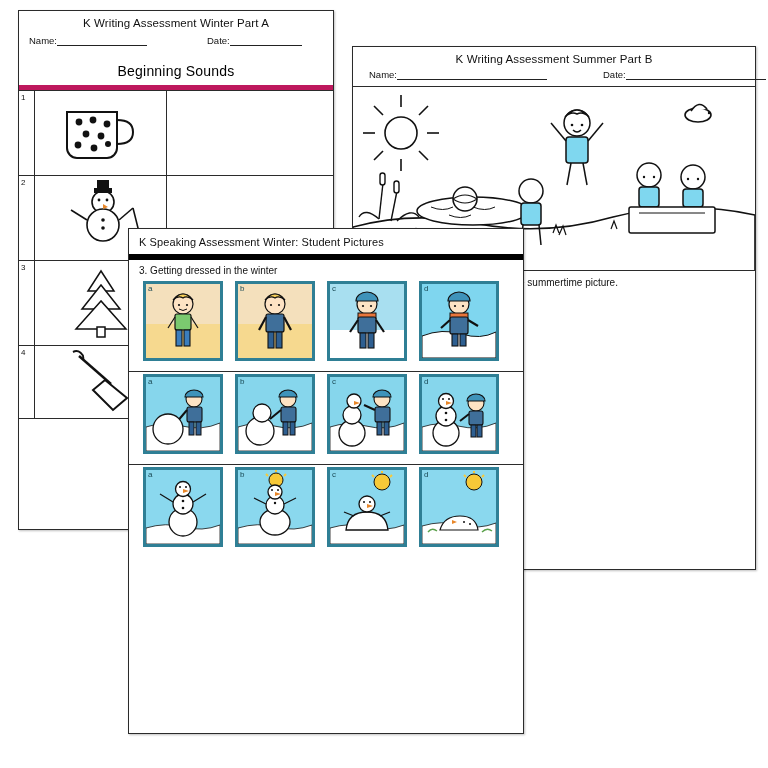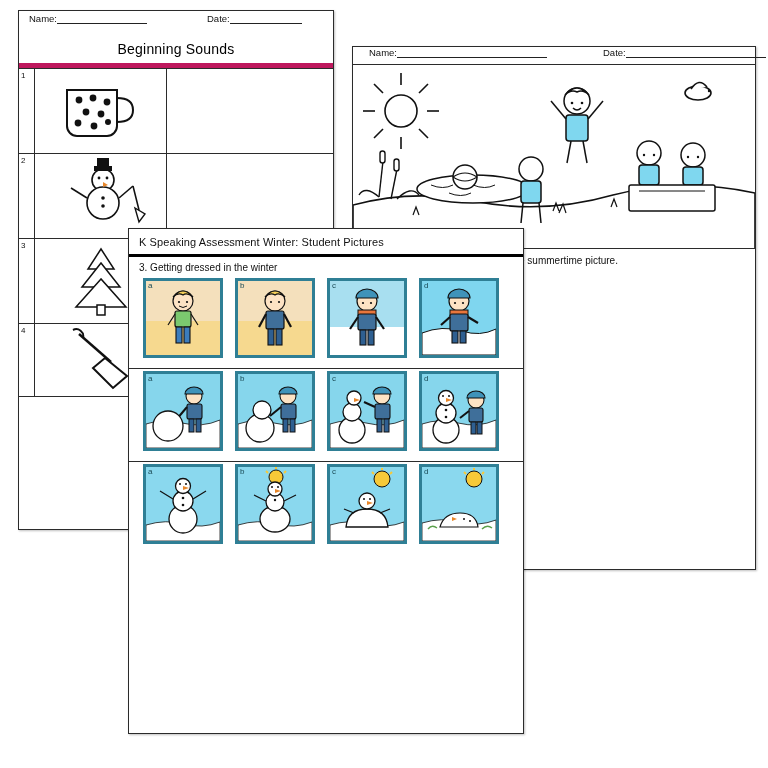--- a/index.html
+++ b/index.html
@@ -116,21 +116,21 @@
     color: #111;
   }
   .write-area { height: 250px; }
 
   
   #speaking { left: 128px; top: 228px; width: 396px; height: 506px; z-index: 3; }
   #speaking .sheet-title {
     text-align: left;
     padding: 7px 2px 6px 10px;
     font-size: 11px;
-    border-bottom: 3px solid #000000;
+    border-bottom: 6px solid #000000;
   }
   .q-block { border-bottom: 1px solid #2b2b2b; }
   .q-label {
     font-size: 10px;
     padding: 5px 0 3px 10px;
     color: #111;
   }
   .card-row {
     display: flex;
     gap: 12px;
@@ -148,20 +148,21 @@
     font-size: 8px; color: #1a4a55; z-index: 9;
     font-family: "Liberation Sans", sans-serif;
   }
 </style>
 </head>
 <body>
 
 <div id="stage">
 
   <div class="sheet" id="winterA">
+    <div class="sheet-title">K Writing Assessment Winter Part A</div>
     <div class="namedate">
       <div class="fld">
         <span>Name:</span>
         <span class="line nm-line"></span>
       </div>
       <div class="fld" style="margin-left:40px;">
         <span>Date:</span>
         <span class="line dt-line"></span>
       </div>
     </div>
@@ -231,20 +232,21 @@
           <line x1="24" y1="6" x2="56" y2="34" stroke="#111" stroke-width="2.4"></line>
           <path d="M18 2 a7 7 0 0 1 10 8" fill="none" stroke="#111" stroke-width="2"></path>
           <path d="M50 30 l22 18 l-14 12 l-20 -20z" fill="#fff" stroke="#111" stroke-width="2"></path>
         </svg>
       </div>
       <div class="bs-blank"></div>
     </div>
   </div>
 
   <div class="sheet" id="summerB">
+    <div class="sheet-title">K Writing Assessment Summer Part B</div>
     <div class="namedate" style="padding-left:16px;">
       <div class="fld">
         <span>Name:</span>
         <span class="line nm-line"></span>
       </div>
       <div class="fld" style="margin-left:36px;">
         <span>Date:</span>
         <span class="line dt-line"></span>
       </div>
     </div>

